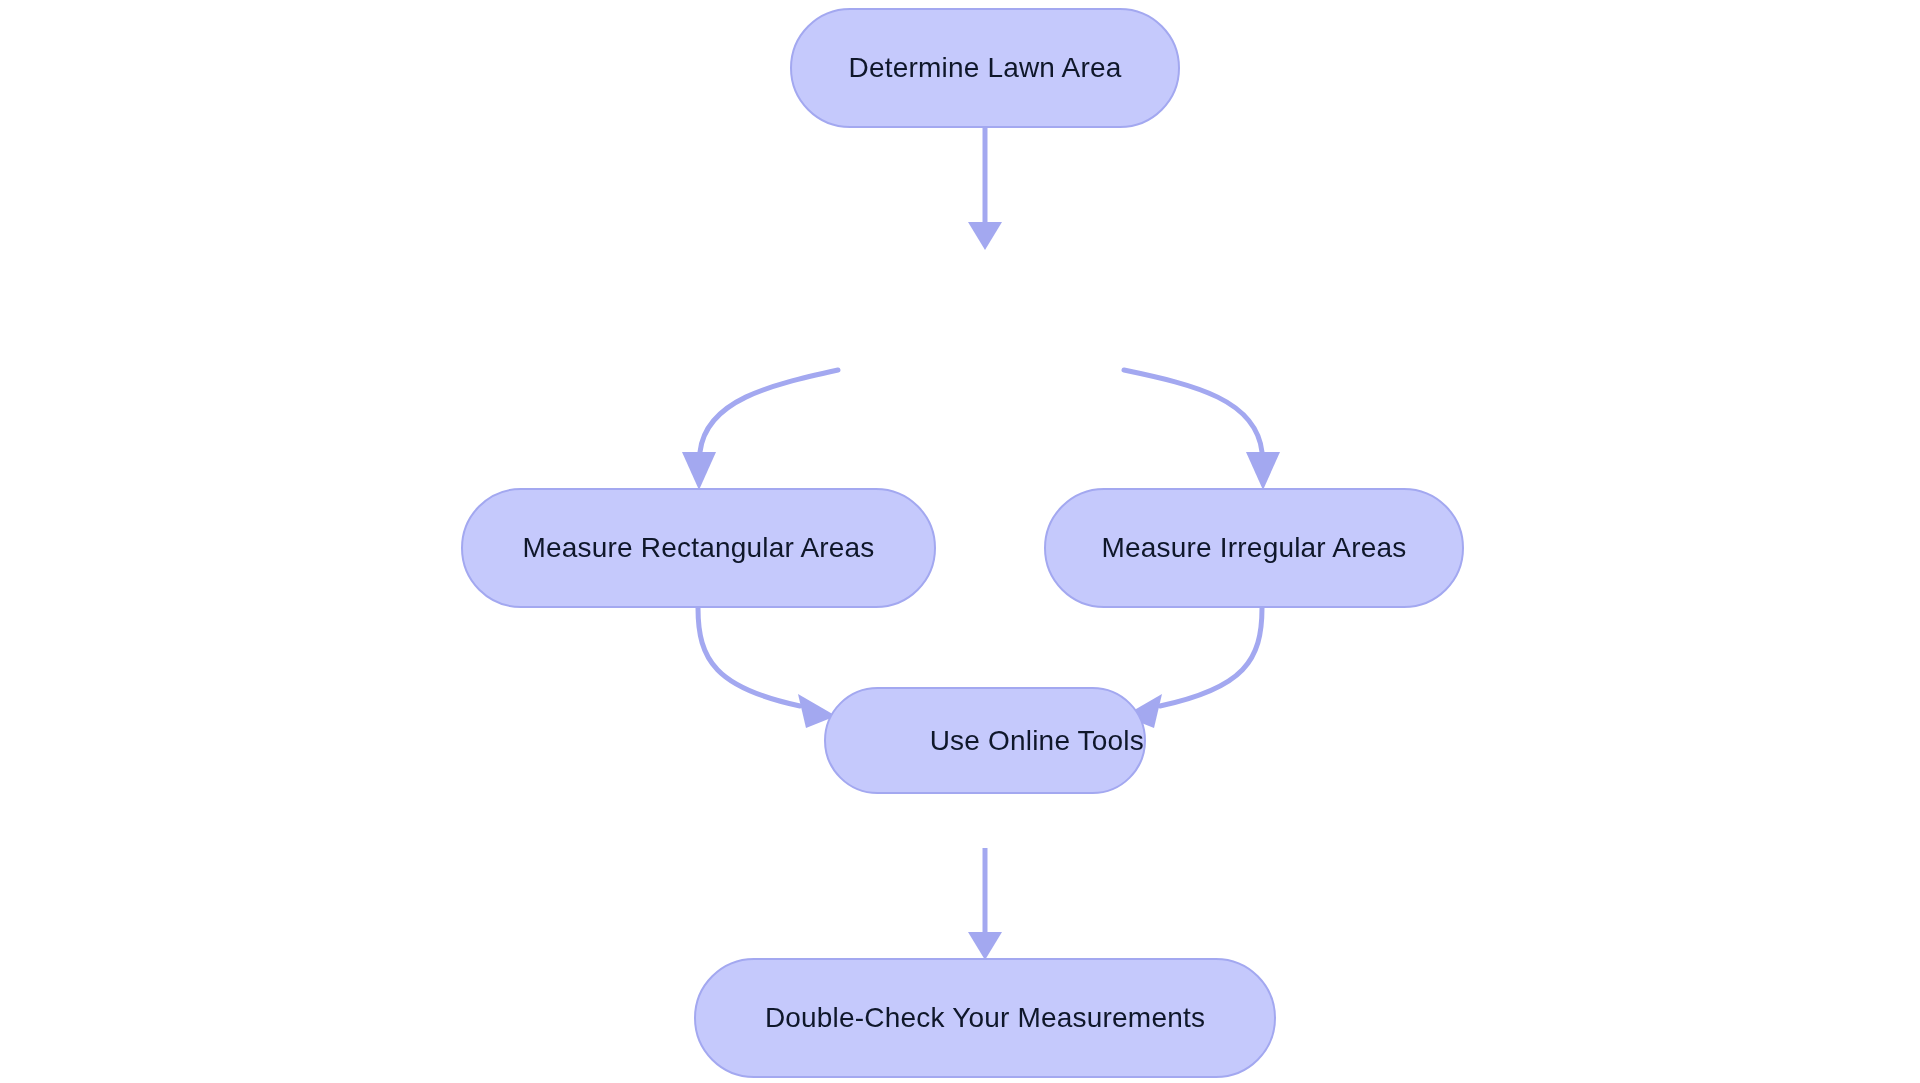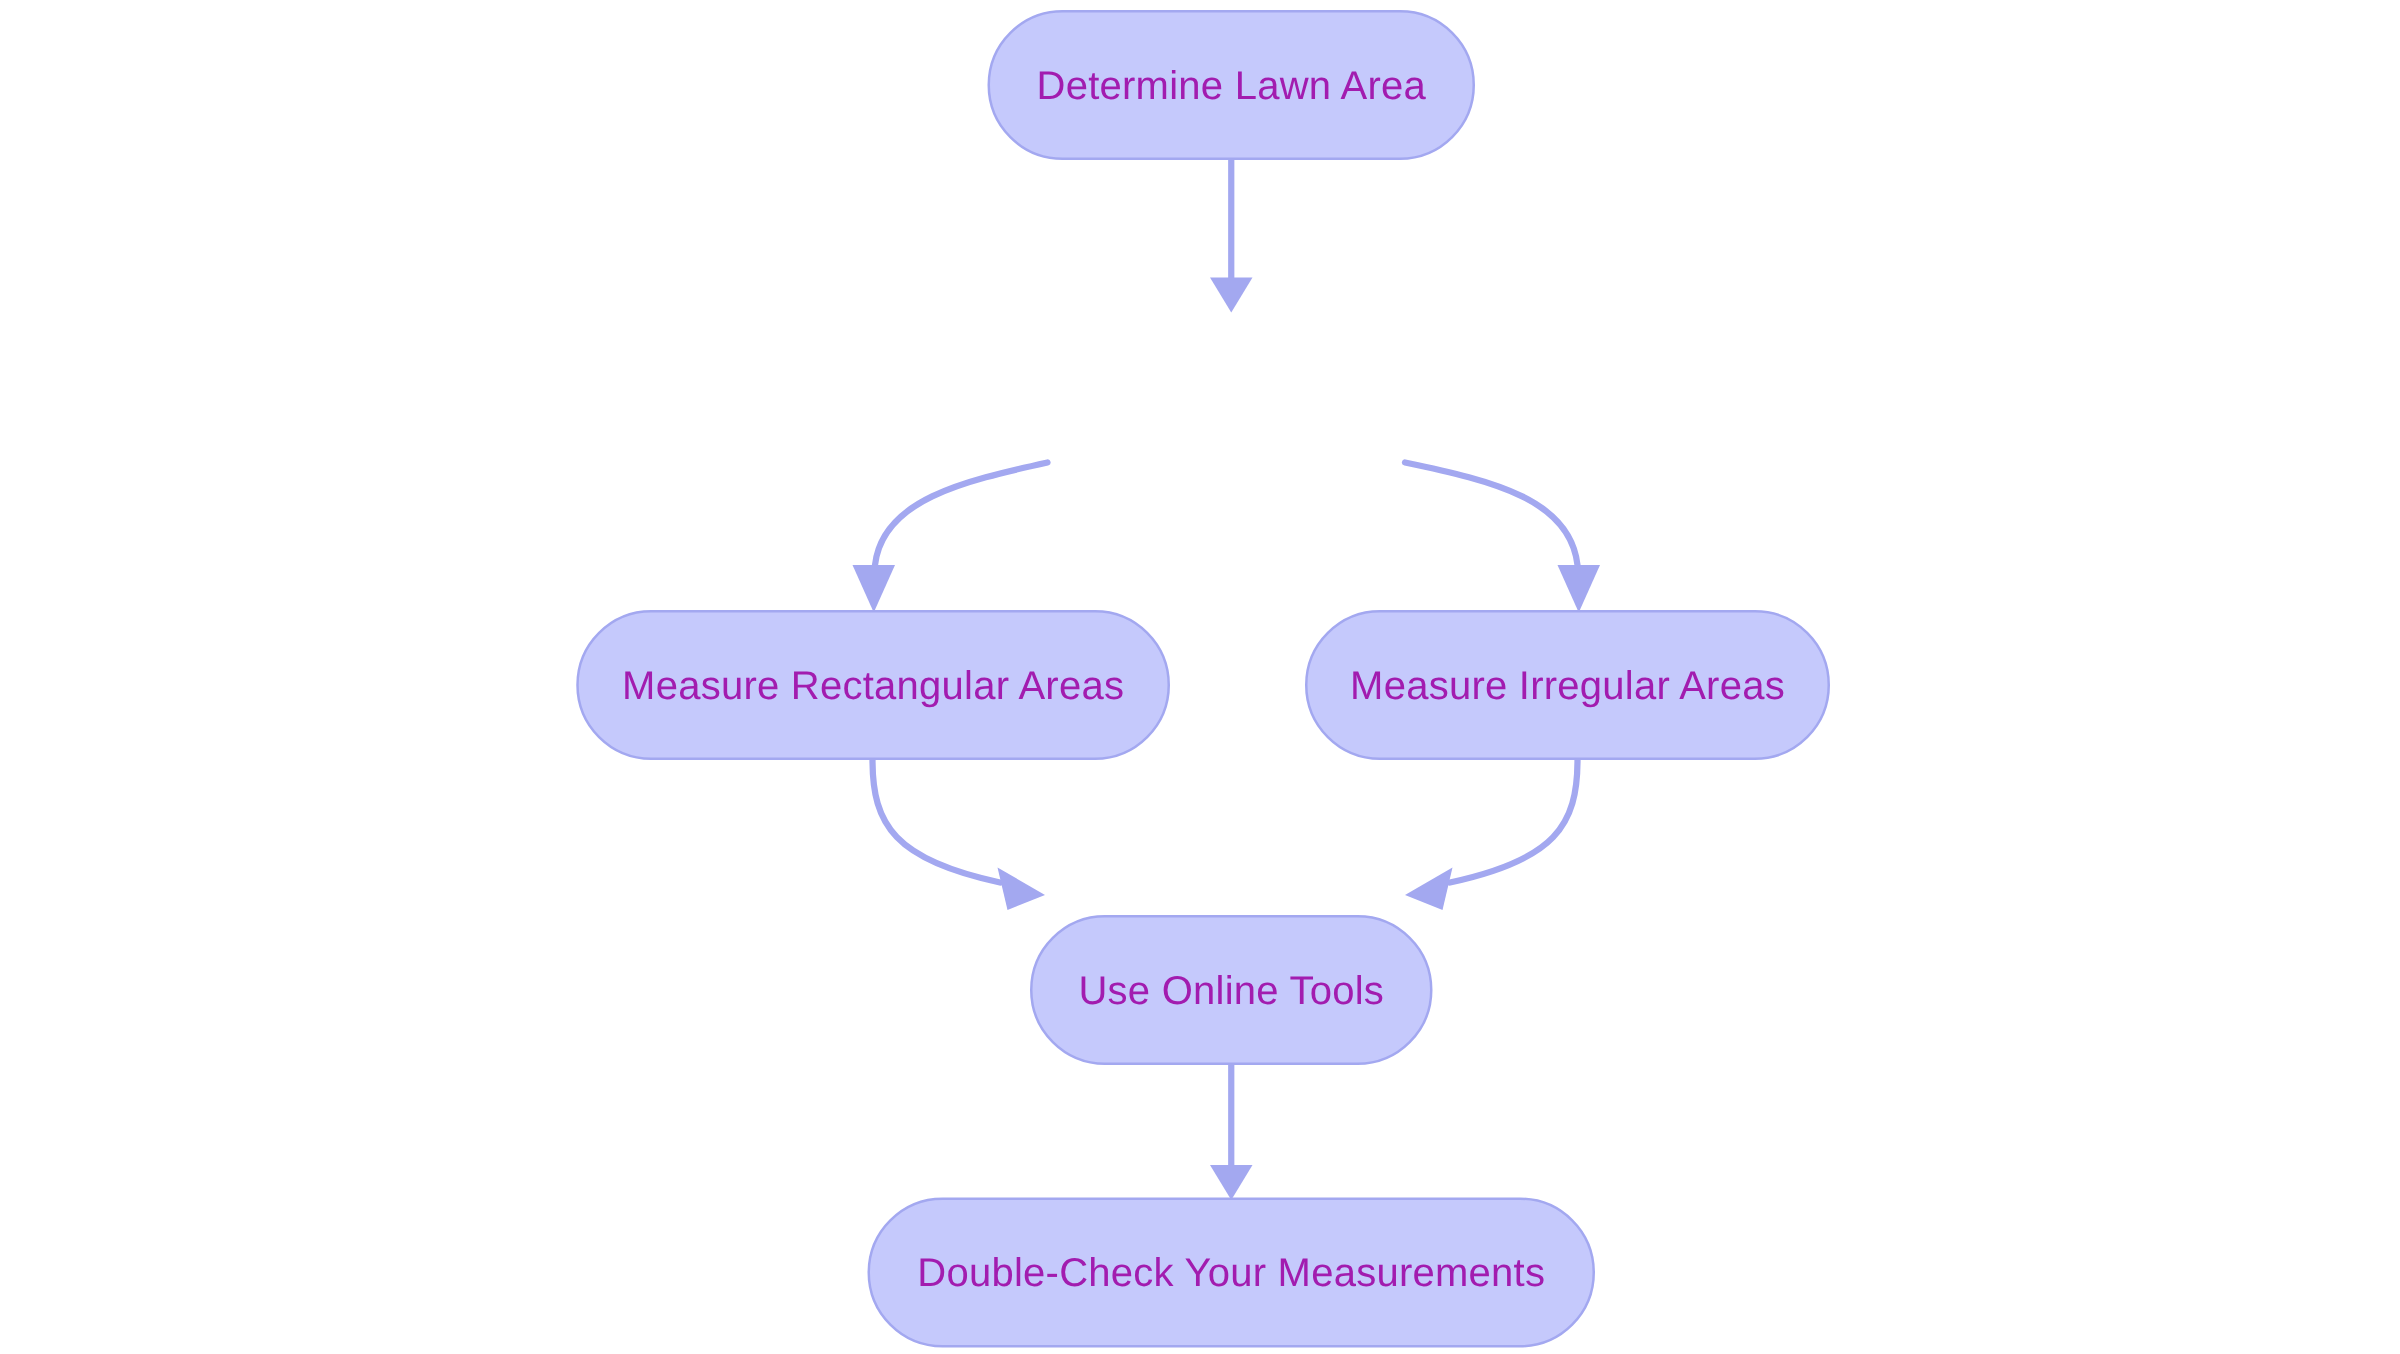--- a/index.html
+++ b/index.html
@@ -36,31 +36,31 @@
     border: 2px solid #a3a8f0;
     border-radius: 60px;
     color: #3333cc;
     font-size: 30px;
     font-weight: 400;
     letter-spacing: 0.2px;
     white-space: nowrap;
     line-height: 1;
   }
   .node-label {
-    color: #a21caf;
-    font-size: 32px;
+    color: #0f172a;
+    font-size: 28px;
     line-height: 1;
   }
 
   
   #node-determine-lawn-area { left: 790px; top: 8px;   width: 390px; height: 120px; }
   #node-gather-your-tools   { left: 818px; top: 248px; width: 334px; height: 120px; }
   #node-measure-rectangular { left: 461px; top: 488px; width: 475px; height: 120px; }
   #node-measure-irregular   { left: 1044px; top: 488px; width: 420px; height: 120px; }
-  #node-use-online-tools    { left: 824px; top: 732px; width: 322px; height: 120px; }
+  #node-use-online-tools    { left: 824px; top: 687px; width: 322px; height: 107px; justify-content: flex-end; }
   #node-double-check        { left: 694px; top: 958px; width: 582px; height: 120px; }
 </style>
 </head>
 <body>
 
 <div id="canvas">
 
   <svg id="edges" viewBox="0 0 1920 1083" width="1920" height="1083" xmlns="http://www.w3.org/2000/svg">
 
     <g>

